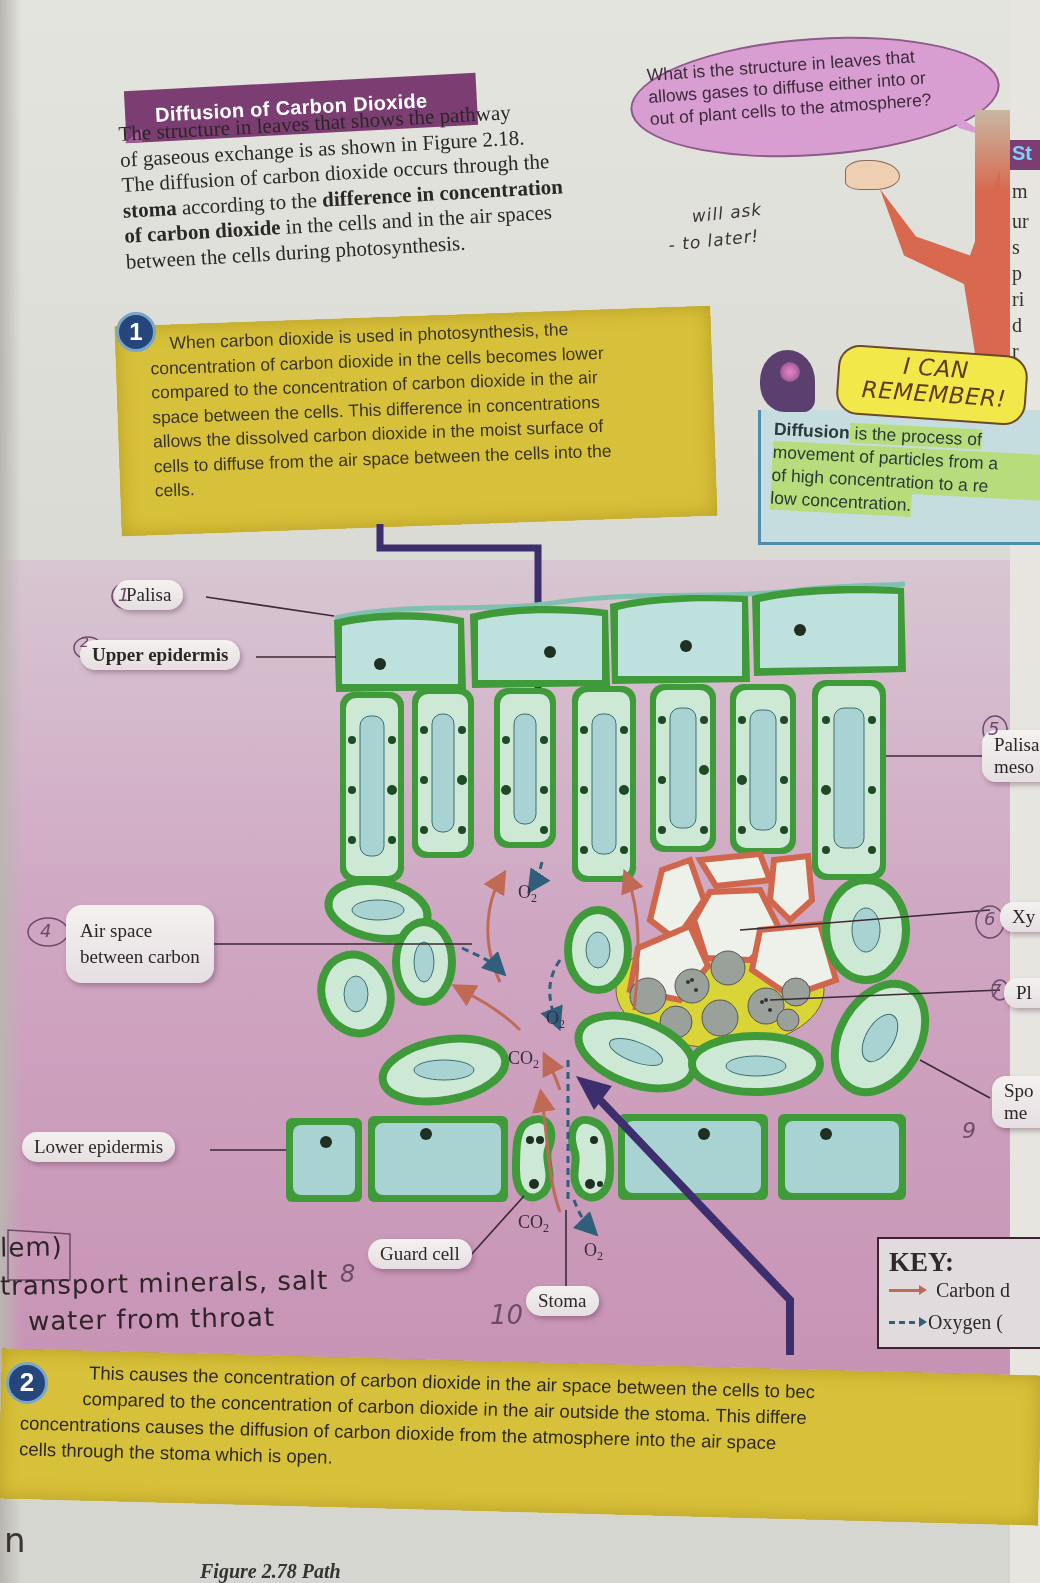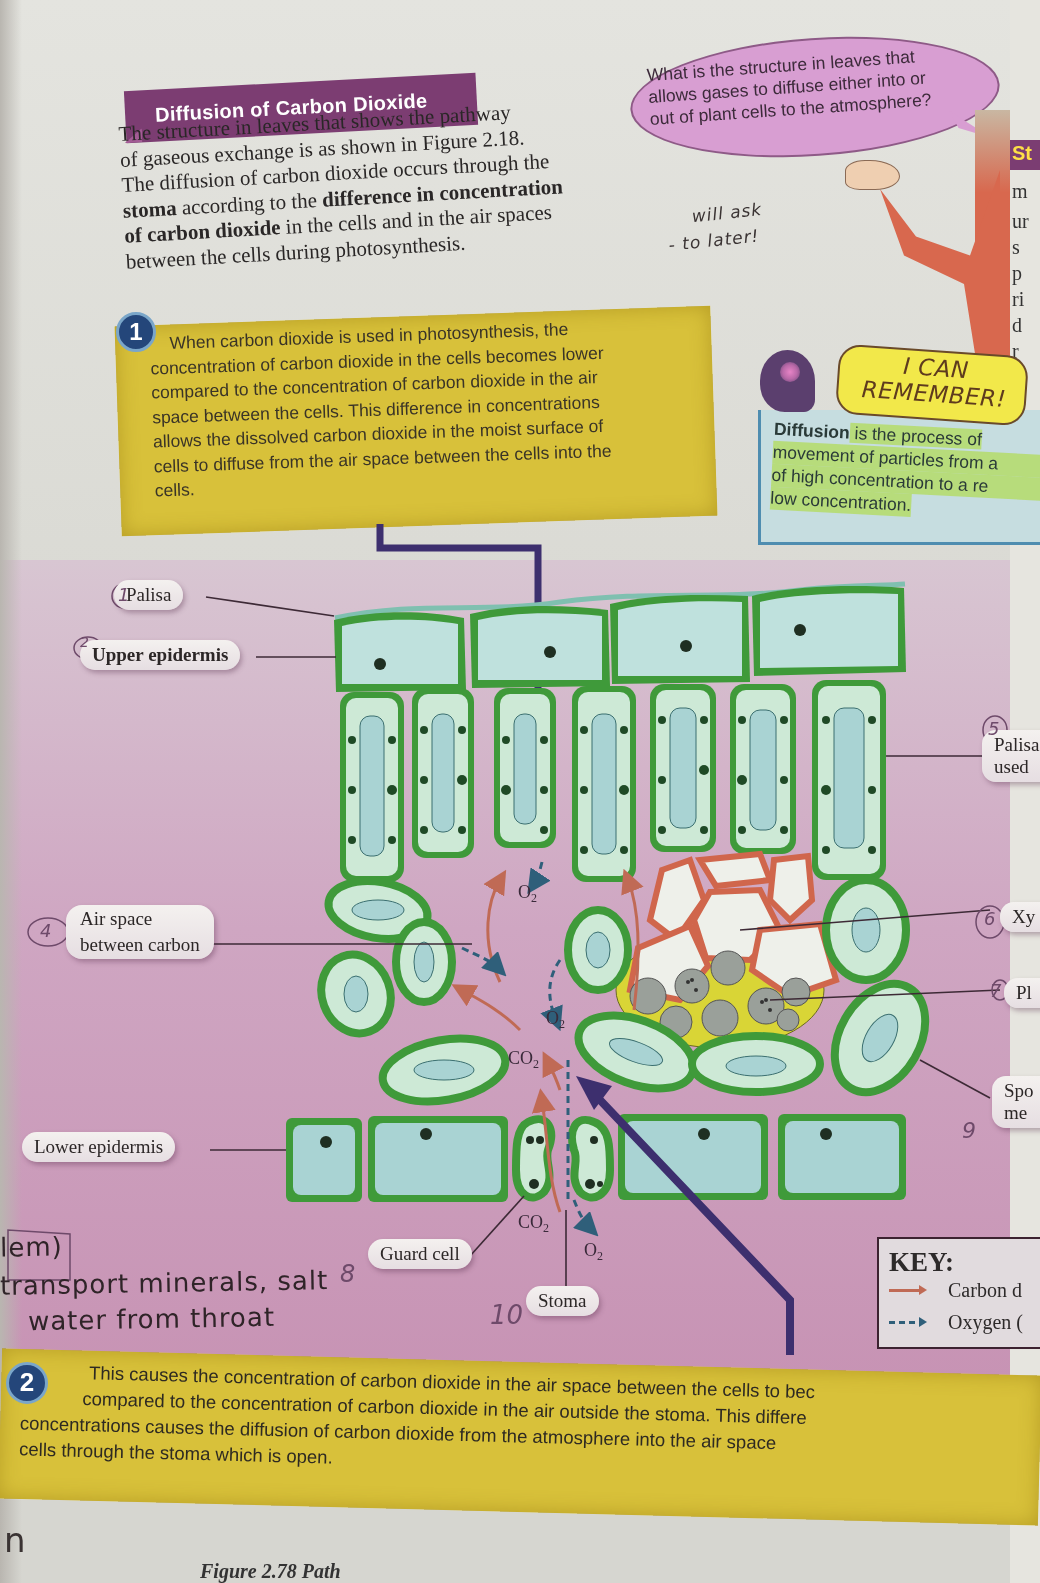--- a/index.html
+++ b/index.html
@@ -78,21 +78,21 @@
   }
   .teacher-body {
     position: absolute; left: 975px; top: 110px; width: 40px; height: 330px;
     background: linear-gradient(180deg, #c9b7a2 0%, #d8684e 25%, #d8684e 80%, #6b5544 100%);
   }
   .next-page-strip {
     position: absolute; left: 1010px; top: 0; width: 30px; height: 1583px;
     background: #e6e5df;
     font-family: "Liberation Serif", serif; font-size: 20px; color: #333; overflow: hidden;
   }
-  .next-page-strip .tab { position: absolute; left: 0; top: 140px; width: 30px; height: 30px; background: #7b3d72; color: #fde047; font-weight: bold; padding: 2px 2px; font-family: "Liberation Sans", sans-serif; }
+  .next-page-strip .tab { position: absolute; left: 0; top: 140px; width: 30px; height: 30px; background: #7b3d72; color: #7dd3fc; font-weight: bold; padding: 2px 2px; font-family: "Liberation Sans", sans-serif; }
   .next-page-strip span.l { position: absolute; left: 2px; }
 
   
   .step-box {
     position: absolute; background: #d8c13a;
     box-shadow: inset 0 0 20px rgba(140,110,10,0.45);
   }
   .step1-box { left: 118px; top: 316px; width: 596px; height: 210px; transform: rotate(-2deg); }
   .step1-text {
     position: absolute; left: 152px; top: 322px; width: 550px;
@@ -154,21 +154,21 @@
   .hand-num {
     position: absolute; font-family: "DejaVu Sans", sans-serif; font-style: italic;
     color: #6e4a6a; font-size: 18px;
   }
 
   .key-box {
     position: absolute; left: 877px; top: 1237px; width: 170px; height: 112px;
     background: #e1dbde; border: 2px solid #3c2230;
   }
   .key-title { position: absolute; left: 10px; top: 8px; font-family: "Liberation Serif", serif; font-weight: bold; font-size: 27px; }
-  .key-row { position: absolute; left: 10px; font-family: "Liberation Serif", serif; font-size: 20px; white-space: nowrap; display: flex; align-items: center; gap: 19px; }
+  .key-row { position: absolute; left: 10px; font-family: "Liberation Serif", serif; font-size: 20px; white-space: nowrap; display: flex; align-items: center; gap: 7px; }
   .key-row.co2 { top: 40px; }
   .key-row.o2 { top: 72px; }
   .key-arrow-solid { width: 32px; height: 3px; background: #c06a55; position: relative; }
   .key-arrow-solid::after { content: ""; position: absolute; right: -6px; top: -4px; border-left: 8px solid #c06a55; border-top: 5px solid transparent; border-bottom: 5px solid transparent; }
   .key-arrow-dash { width: 32px; height: 3px; background: repeating-linear-gradient(90deg, #2f5f7a 0 6px, transparent 6px 10px); position: relative; }
   .key-arrow-dash::after { content: ""; position: absolute; right: -6px; top: -4px; border-left: 8px solid #2f5f7a; border-top: 5px solid transparent; border-bottom: 5px solid transparent; }
 
   .notes-hand {
     position: absolute; font-family: "DejaVu Sans", sans-serif; color: #2f2428;
     font-size: 26px; letter-spacing: 1px; transform: rotate(-1deg);
@@ -520,36 +520,36 @@
   </g>
 
 </svg>
 
 <div class="label" style="left:114px;top:580px;">
   <span>Palisa</span>
 </div>
 <div class="label" style="left:80px;top:640px;font-weight:bold;">
   <span>Upper epidermis</span>
 </div>
-<div class="label" style="left:66px;top:905px;line-height:26px;padding:1px 14px;">
+<div class="label" style="left:66px;top:905px;line-height:26px;padding:13px 14px;">
   <div>Air space</div>
   <div>between carbon</div>
 </div>
 <div class="label" style="left:22px;top:1132px;">
   <span>Lower epidermis</span>
 </div>
 <div class="label" style="left:368px;top:1239px;">
   <span>Guard cell</span>
 </div>
 <div class="label" style="left:526px;top:1286px;">
   <span>Stoma</span>
 </div>
 <div class="label" style="left:982px;top:730px;border-radius:14px 0 0 14px;line-height:22px;">
   <div>Palisa</div>
-  <div>used</div>
+  <div>meso</div>
 </div>
 <div class="label" style="left:1000px;top:902px;border-radius:14px 0 0 14px;">
   <span>Xy</span>
 </div>
 <div class="label" style="left:1004px;top:978px;border-radius:14px 0 0 14px;">
   <span>Pl</span>
 </div>
 <div class="label" style="left:992px;top:1076px;border-radius:14px 0 0 14px;line-height:22px;">
   <div>Spo</div>
   <div>me</div>
@@ -570,21 +570,21 @@
 <div class="notes-hand" style="left:28px;top:1304px;">water from throat</div>
 
 <div class="key-box">
   <div class="key-title">KEY:</div>
   <div class="key-row co2">
     <span class="key-arrow-solid"></span>
     <span style="margin-left:8px">Carbon d</span>
   </div>
   <div class="key-row o2">
     <span class="key-arrow-dash"></span>
-    <span style="margin-left:8px">Oxygen (</span>
+    <span style="">Oxygen (</span>
   </div>
 </div>
 
 <div class="step-box step2-box"></div>
 <div class="step2-text">
   <span class="l1">This causes the concentration of carbon dioxide in the air space between the cells to bec</span>
   <span class="l2">compared to the concentration of carbon dioxide in the air outside the stoma. This differe</span>
   <span class="l3">concentrations causes the diffusion of carbon dioxide from the atmosphere into the air space</span>
   <span class="l4">cells through the stoma which is open.</span>
 </div>

